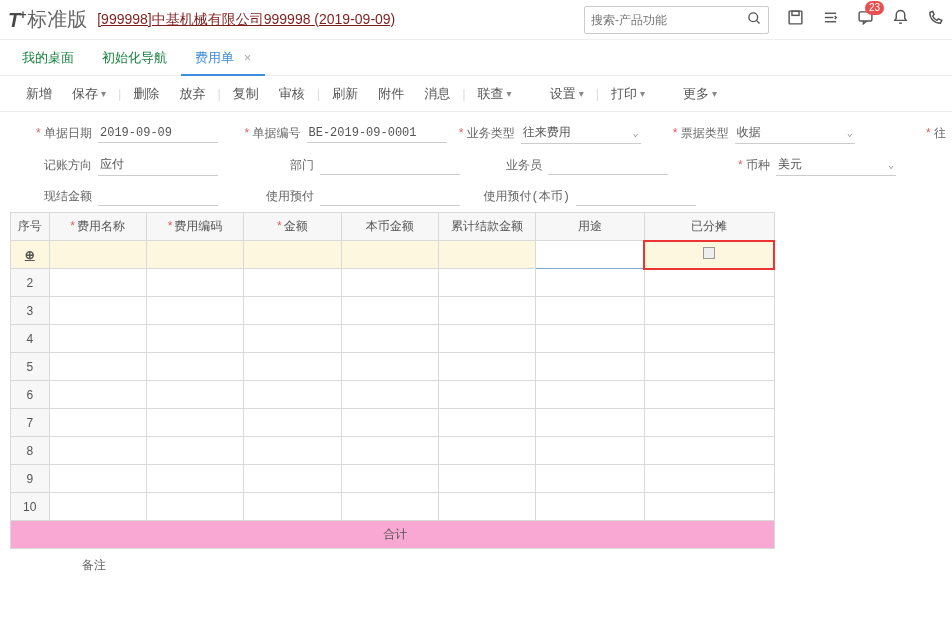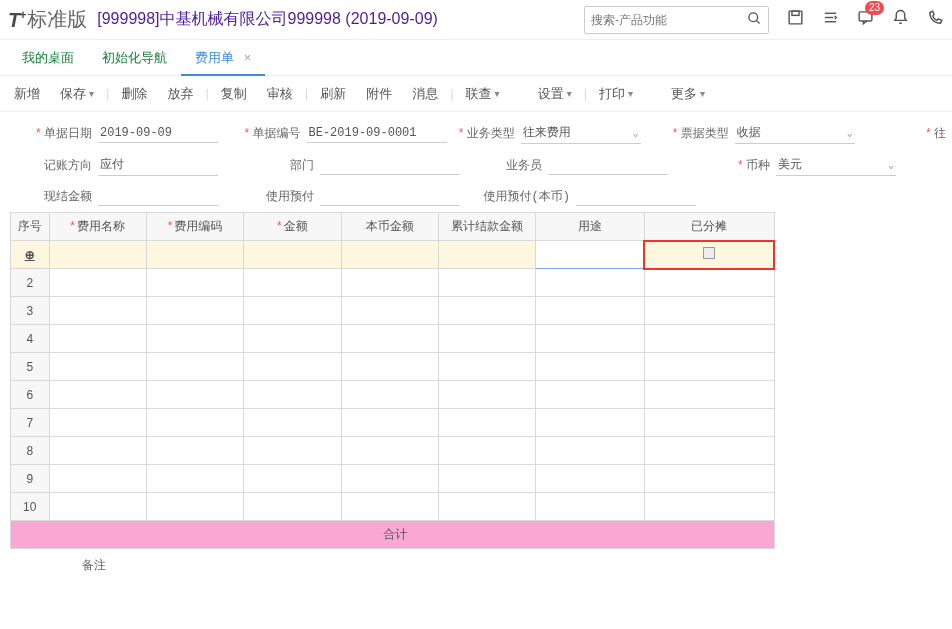--- a/index.html
+++ b/index.html
@@ -1,32 +1,32 @@
 <!DOCTYPE html>
 <html><head>
 <meta charset="utf-8">
 <style>
 * { box-sizing: border-box; margin: 0; padding: 0; }
 body { font-family: "Microsoft YaHei", Arial, sans-serif; font-size: 13px; color: #666; background: #fff; width: 952px; overflow: hidden; }
 .header { display: flex; align-items: center; height: 40px; padding: 0 8px; border-bottom: 1px solid #eee; }
 .logo { font-weight: bold; font-size: 20px; color: #4a4a4a; font-style: italic; letter-spacing: -1px; margin-right: 2px; }
 .logo sup { font-size: 12px; }
 .edition { font-size: 20px; color: #666; font-weight: 500; margin-right: 10px; }
-.company-info { color: #4c1d95; font-size: 16px; flex: 1; }
+.company-info { color: #7f1d1d; font-size: 14px; flex: 1; text-decoration: underline; }
 .search-box { display: flex; align-items: center; border: 1px solid #ccc; border-radius: 2px; width: 185px; height: 28px; padding: 0 6px; }
 .search-box input { border: none; outline: none; flex: 1; font-size: 12px; color: #999; }
 .search-ico { color: #666; font-size: 15px; }
 .header-icons { display: flex; align-items: center; gap: 18px; margin-left: 18px; }
 .hicon { position: relative; color: #666; font-size: 18px; cursor: pointer; }
 .badge { position: absolute; top: -8px; right: -10px; background: #e94f4f; color: #fff; font-size: 10px; border-radius: 8px; padding: 0 4px; line-height: 14px; }
 .tabs { display: flex; align-items: center; height: 36px; padding: 0 8px; border-bottom: 1px solid #eee; }
 .tab { padding: 0 14px; height: 36px; line-height: 36px; color: #15803d; cursor: pointer; }
 .tab.active { color: #3e8ddd; border-bottom: 2px solid #3e8ddd; }
 .tab-close { margin-left: 6px; color: #aaa; }
-.toolbar { display: flex; align-items: center; height: 36px; padding: 0 4px; border-bottom: 1px solid #eee; }
+.toolbar { display: flex; align-items: center; height: 36px; padding: 0 16px; border-bottom: 1px solid #eee; }
 .tbtn { padding: 0 10px; color: #555; cursor: pointer; display: flex; align-items: center; }
 .tbtn .caret { margin-left: 3px; font-size: 10px; color: #888; }
 .tsep { color: #ddd; padding: 0 2px; }
 .form-area { padding: 10px 0 6px 0; display: flex; flex-direction: column; gap: 10px; }
 .form-row { display: flex; }
 .ffield { display: flex; align-items: center; font-size: 12px; font-family: Liberation Mono, monospace; }
 .ffield.col1 { width: 252px; padding-left: 30px; }
 .ffield.col2 { width: 228px; }
 .ffield.col3 { width: 228px; }
 .ffield.col4 { width: 210px; }

